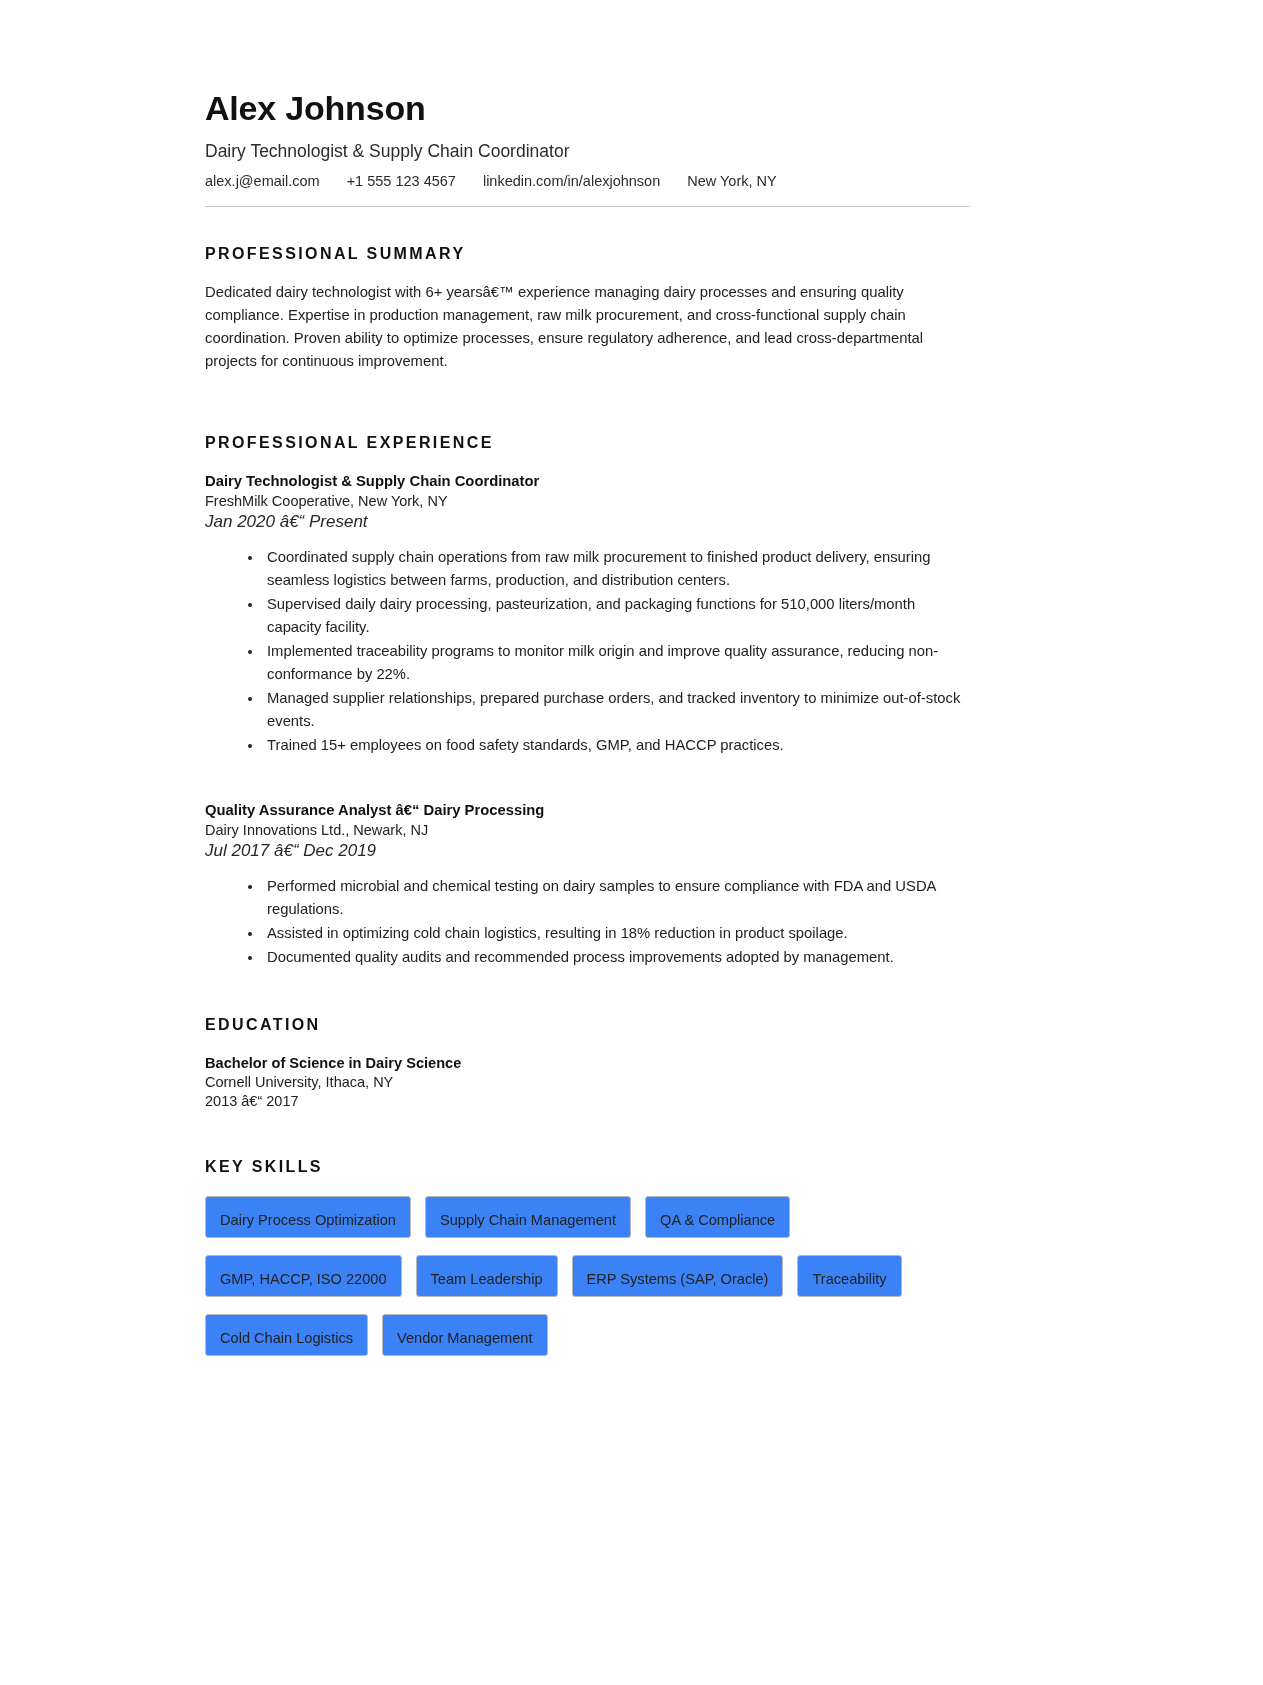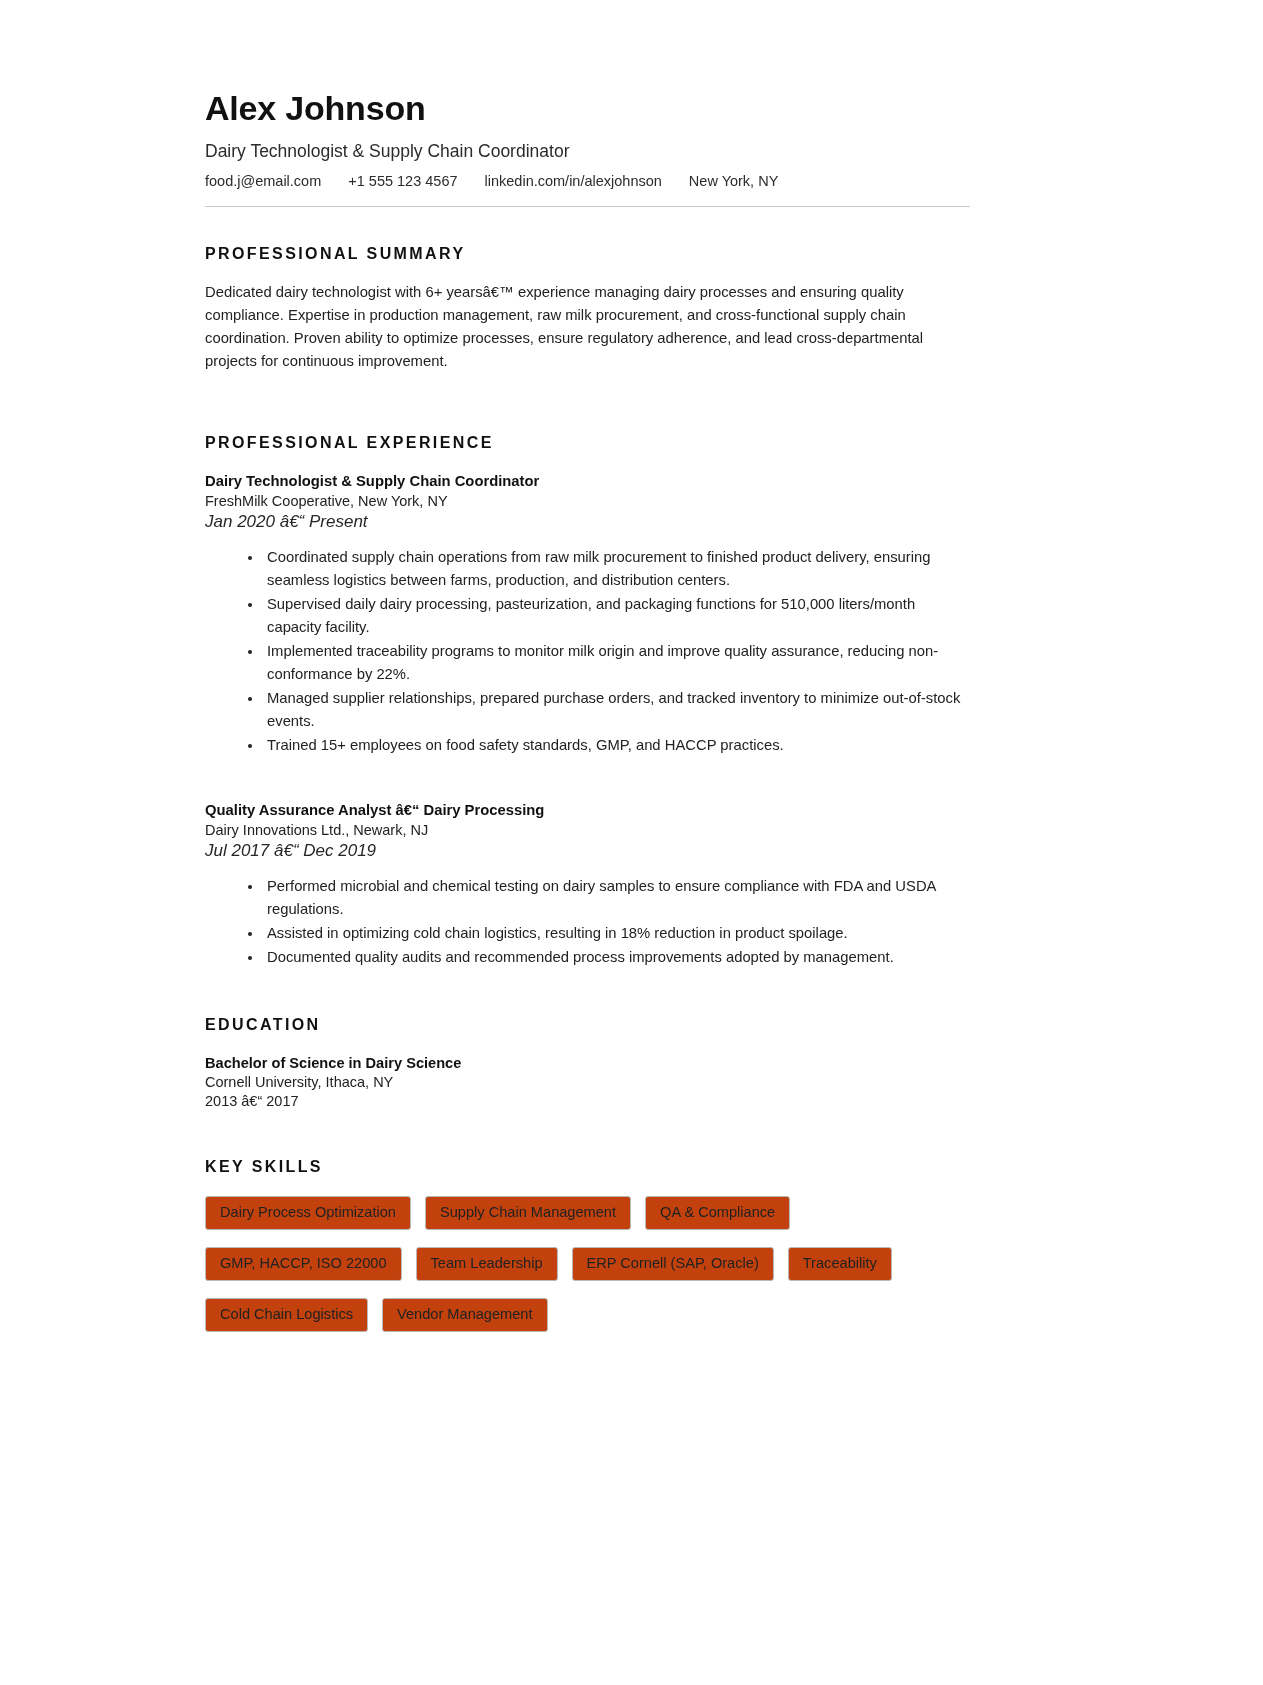--- a/index.html
+++ b/index.html
@@ -137,40 +137,40 @@
   .skills-wrap {
     margin-top: 20px;
     display: flex;
     flex-wrap: wrap;
     width: 725px;
     align-content: flex-start;
   }
   .skill-chip {
     border: 1px solid #b9b9b9;
     border-radius: 3px;
-    background: #c2410c;
+    background: #3b82f6;
     font-size: 14.6px;
     color: #222222;
-    padding: 7px 14px 8px 14px;
+    padding: 15px 14px 8px 14px;
     margin: 0 14px 17px 0;
     line-height: 1.15;
     white-space: nowrap;
   }
 </style>
 </head>
 <body>
 
 <div class="page">
   <div class="sheet">
 
     <div>
       <h1 class="name">Alex Johnson</h1>
       <div class="headline">Dairy Technologist &amp; Supply Chain Coordinator</div>
       <div class="contact-row">
-        <span class="ci">food.j@email.com</span>
+        <span class="ci">alex.j@email.com</span>
         <span class="ci">+1 555 123 4567</span>
         <span class="ci">linkedin.com/in/alexjohnson</span>
         <span class="ci">New York, NY</span>
       </div>
       <hr class="hr">
     </div>
 
     <div class="section s-summary">
       <div class="section-title">PROFESSIONAL SUMMARY</div>
       <p class="summary-text">Dedicated dairy technologist with 6+ yearsâ€™ experience managing dairy processes and ensuring quality compliance. Expertise in production management, raw milk procurement, and cross-functional supply chain coordination. Proven ability to optimize processes, ensure regulatory adherence, and lead cross-departmental projects for continuous improvement.</p>
@@ -214,21 +214,21 @@
     </div>
 
     <div class="section s-skills">
       <div class="section-title">KEY SKILLS</div>
       <div class="skills-wrap">
         <span class="skill-chip">Dairy Process Optimization</span>
         <span class="skill-chip">Supply Chain Management</span>
         <span class="skill-chip">QA &amp; Compliance</span>
         <span class="skill-chip">GMP, HACCP, ISO 22000</span>
         <span class="skill-chip">Team Leadership</span>
-        <span class="skill-chip">ERP Cornell (SAP, Oracle)</span>
+        <span class="skill-chip">ERP Systems (SAP, Oracle)</span>
         <span class="skill-chip">Traceability</span>
         <span class="skill-chip">Cold Chain Logistics</span>
         <span class="skill-chip">Vendor Management</span>
       </div>
     </div>
 
   </div>
 </div>
 
 </body></html>

